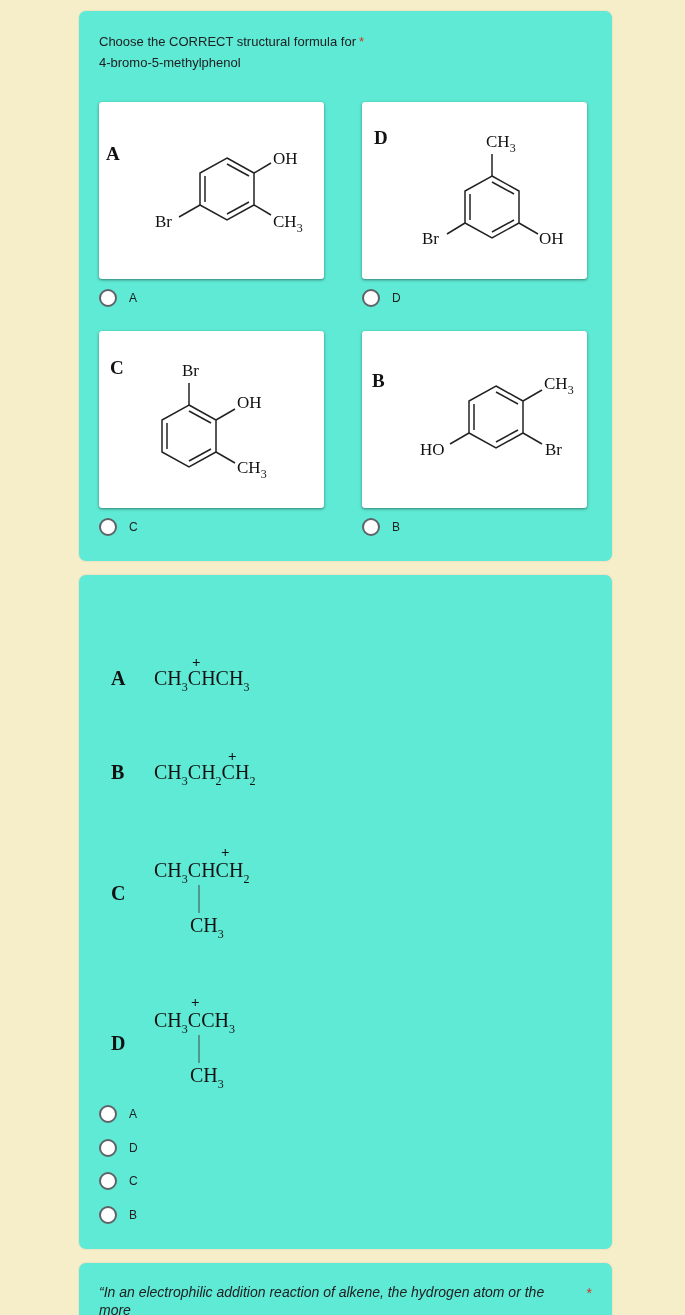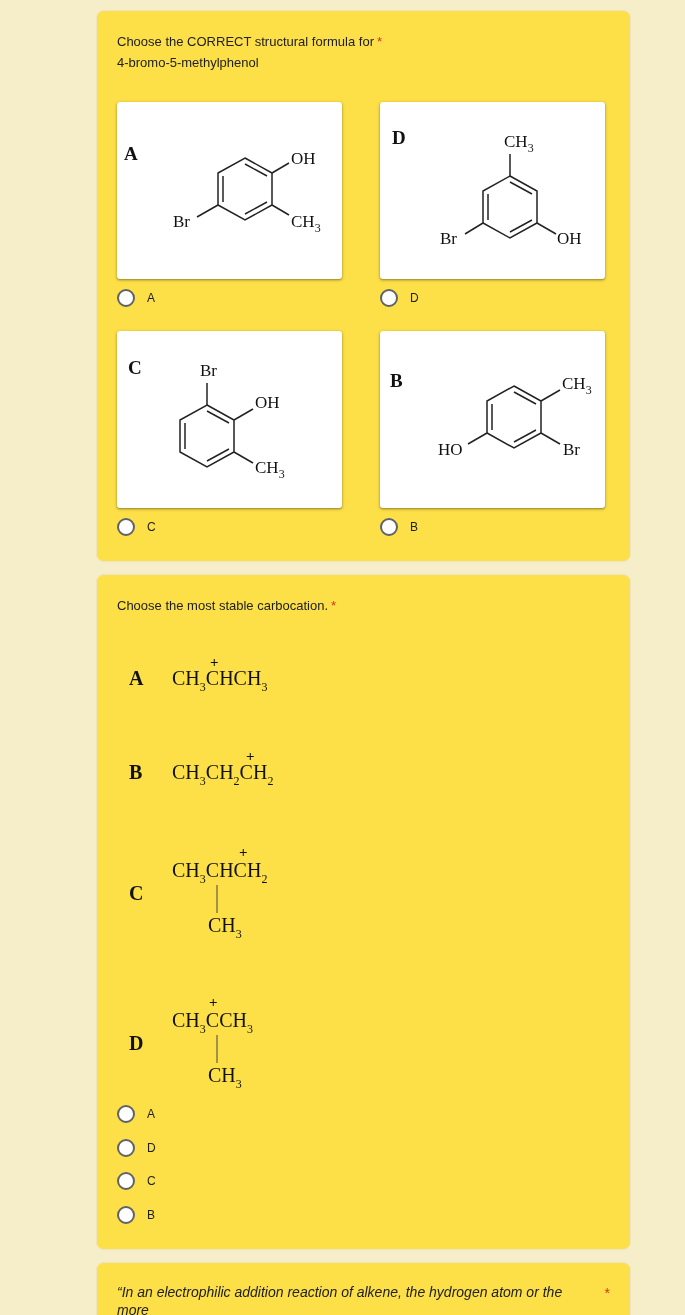--- a/index.html
+++ b/index.html
@@ -3,22 +3,22 @@
 <meta charset="utf-8">
 <style>
   html, body { margin: 0; padding: 0; }
   body {
     width: 685px; height: 1315px; overflow: hidden;
     background: #f6eec8;
     font-family: "Liberation Sans", sans-serif;
     position: relative;
   }
   .card {
-    position: absolute; left: 96px; width: 535px;
-    background: #fde047;
+    position: absolute; left: 78px; width: 535px;
+    background: #5eead4;
     border: 1px solid #ece4c2;
     border-radius: 8px;
     box-sizing: border-box;
   }
   .q-title {
     position: absolute; left: 20px; font-size: 13px; color: #202124; line-height: 21px;
   }
   .req { color: #d93025; margin-left: 3px; }
   .img-box {
     position: absolute; width: 225px; height: 177px;
@@ -130,23 +130,20 @@
       <text class="chem" x="58" y="124" font-size="17">HO</text>
     </svg>
   </div>
   <div class="radio-row" style="left:283px; top:507px;">
     <div class="radio"></div>
     <span class="radio-label">B</span>
   </div>
 </div>
 
 <div class="card" style="top:574px; height:676px;">
-  <div class="q-title" style="top:20px;">
-    <span>Choose the most stable carbocation.</span><span class="req">*</span>
-  </div>
 
   <svg width="300" height="500" style="position:absolute; left:20px; top:70px;">
 
     <g>
       <text class="chem" x="12" y="40" font-size="20" font-weight="bold">A</text>
       <text class="chem" x="55" y="40" font-size="20">CH<tspan font-size="12" dy="6">3</tspan><tspan dy="-6">CHCH</tspan><tspan font-size="12" dy="6">3</tspan></text>
       <text class="chem" x="93" y="22" font-size="15" font-weight="bold">+</text>
     </g>
 
     <g>

